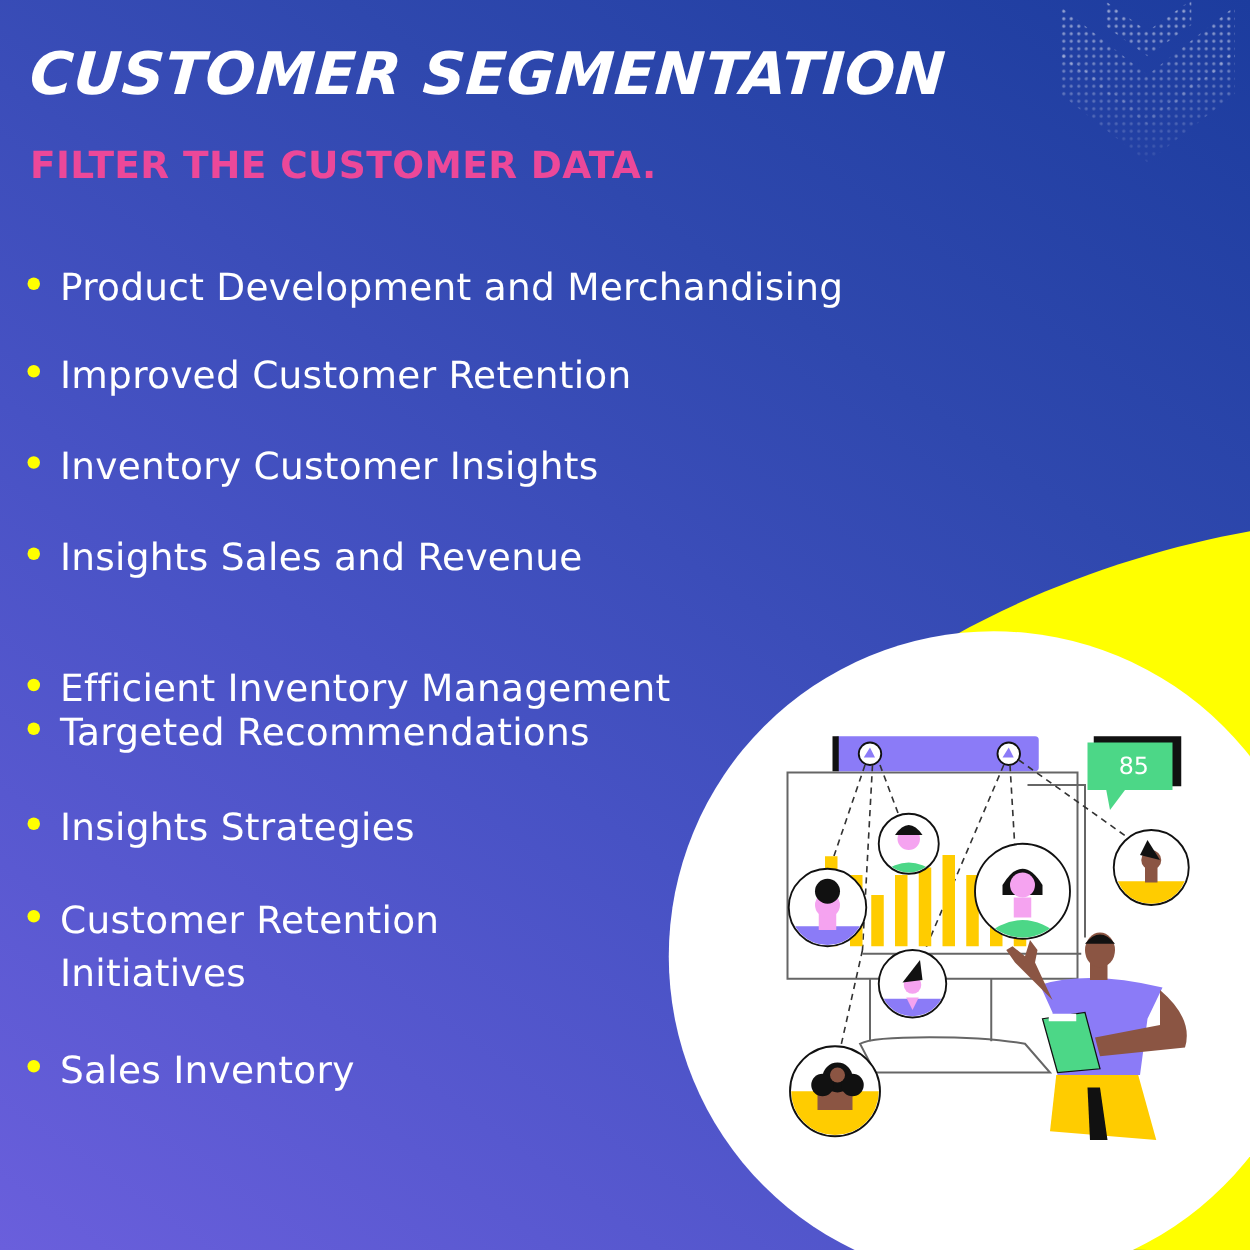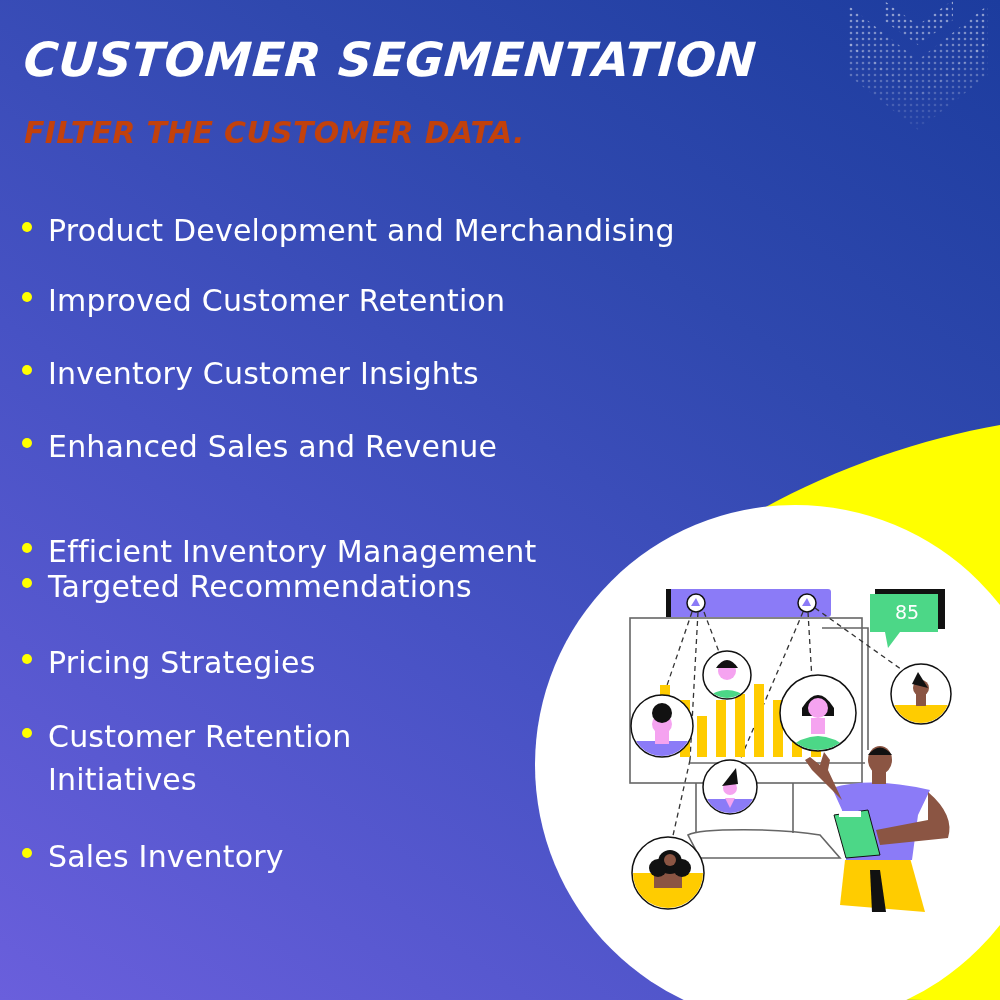--- a/index.html
+++ b/index.html
@@ -12,21 +12,21 @@
   }
   .title {
     position: absolute; left: 24px; top: 32px;
     color: #ffffff; font-weight: bold; font-style: italic;
     font-size: 47px; letter-spacing: 0.5px;
     font-family: "DejaVu Sans", sans-serif;
     transform: skewX(-4deg);
   }
   .subtitle {
     position: absolute; left: 24px; top: 115px;
-    color: #c2410c; font-weight: bold; font-style: italic;
+    color: #ec4899; font-weight: bold; 
     font-size: 30px; letter-spacing: 0.3px;
     font-family: "DejaVu Sans", sans-serif;
   }
   .logo {
     position: absolute; left: 848px; top: 0px; width: 140px; height: 135px;
   }
   .bullets { position: absolute; left: 0; top: 0; width: 1000px; height: 1000px; pointer-events: none; padding-left: 12px; }
   .bullet-item {
     position: absolute; left: 22px;
     display: flex; align-items: flex-start;
@@ -75,33 +75,33 @@
   <div class="bullet-item" style="top:279px">
     <span class="dot"></span>
     <span>Improved Customer Retention</span>
   </div>
   <div class="bullet-item" style="top:352px">
     <span class="dot"></span>
     <span>Inventory Customer Insights</span>
   </div>
   <div class="bullet-item" style="top:425px">
     <span class="dot"></span>
-    <span>Enhanced Sales and Revenue</span>
+    <span>Insights Sales and Revenue</span>
   </div>
   <div class="bullet-item" style="top:530px">
     <span class="dot"></span>
     <span>Efficient Inventory Management</span>
   </div>
   <div class="bullet-item" style="top:565px">
     <span class="dot"></span>
     <span>Targeted Recommendations</span>
   </div>
   <div class="bullet-item" style="top:641px">
     <span class="dot"></span>
-    <span>Pricing Strategies</span>
+    <span>Insights Strategies</span>
   </div>
   <div class="bullet-item" style="top:715px">
     <span class="dot"></span>
     <span>
       <span style="display:block">Customer Retention</span>
       <span style="display:block">Initiatives</span>
     </span>
   </div>
   <div class="bullet-item" style="top:835px">
     <span class="dot"></span>

